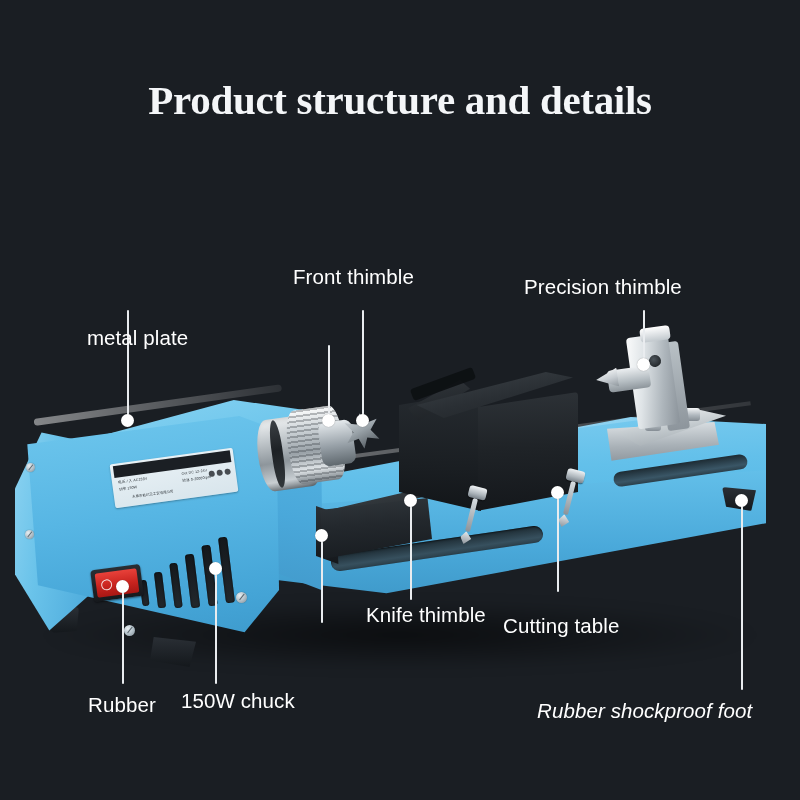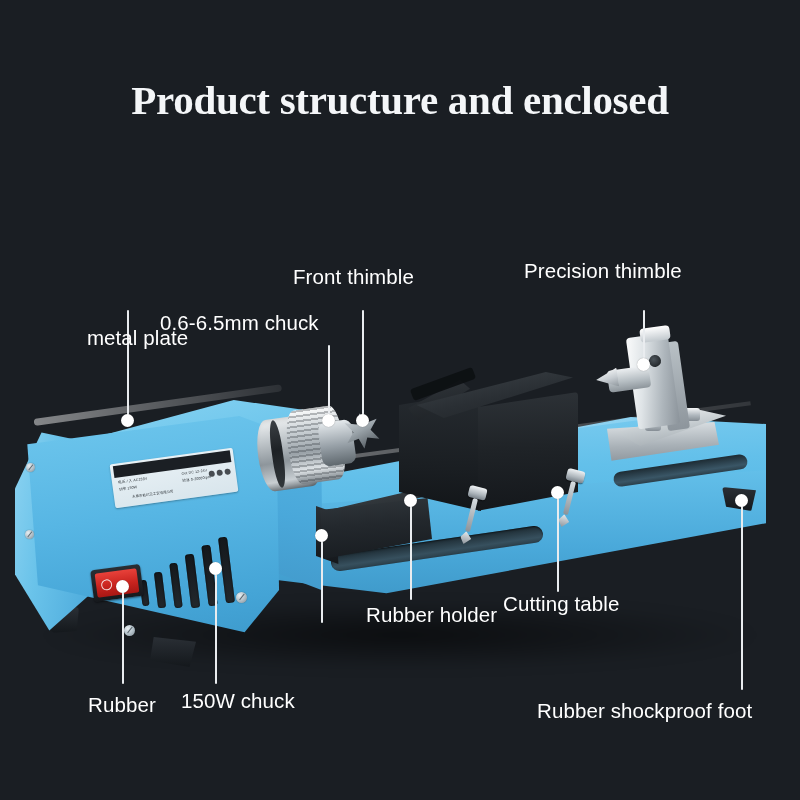--- a/index.html
+++ b/index.html
@@ -301,21 +301,21 @@
     left:40px;top:600px;width:720px;height:70px;
     background:radial-gradient(ellipse at 50% 50%,rgba(0,0,0,.55),rgba(0,0,0,0) 70%);
     filter:blur(6px);
   }
 </style>
 </head>
 <body>
 
 <div id="stage">
 
-  <div class="title">Product structure and enclosed</div>
+  <div class="title">Product structure and details</div>
 
   <div id="machine">
 
     <div class="pc ground-shadow"></div>
 
     <div class="pc bed-top"></div>
     <div class="pc bed-front"></div>
     <div class="pc bed-edge-hl"></div>
     <div class="pc bed-slot"></div>
     <div class="pc bed-slot2"></div>
@@ -435,30 +435,29 @@
   <div class="dot" style="left:209px;top:562px;"></div>
 
   <div class="leader" style="left:741px;top:500px;height:190px;"></div>
   <div class="dot" style="left:735px;top:494px;"></div>
 
   <div class="lbl center" style="left:26px;top:247px;width:200px;">
     <br>
     <span>metal plate</span>
   </div>
 
-  <div class="lbl" style="left:160px;top:310px;">0.6-6.5mm chuck</div>
 
   <div class="lbl" style="left:293px;top:264px;">Front thimble</div>
 
-  <div class="lbl" style="left:524px;top:258px;">Precision thimble</div>
-
-  <div class="lbl" style="left:366px;top:602px;">Rubber holder</div>
-
-  <div class="lbl" style="left:503px;top:591px;">Cutting table</div>
+  <div class="lbl" style="left:524px;top:274px;">Precision thimble</div>
+
+  <div class="lbl" style="left:366px;top:602px;">Knife thimble</div>
+
+  <div class="lbl" style="left:503px;top:613px;">Cutting table</div>
 
 
   <div class="lbl" style="left:88px;top:692px;">Rubber</div>
 
   <div class="lbl" style="left:181px;top:688px;">150W chuck</div>
 
-  <div class="lbl" style="left:537px;top:698px;">Rubber shockproof foot</div>
+  <div class="lbl" style="left:537px;top:698px;font-style:italic;">Rubber shockproof foot</div>
 
 </div>
 
 </body></html>

